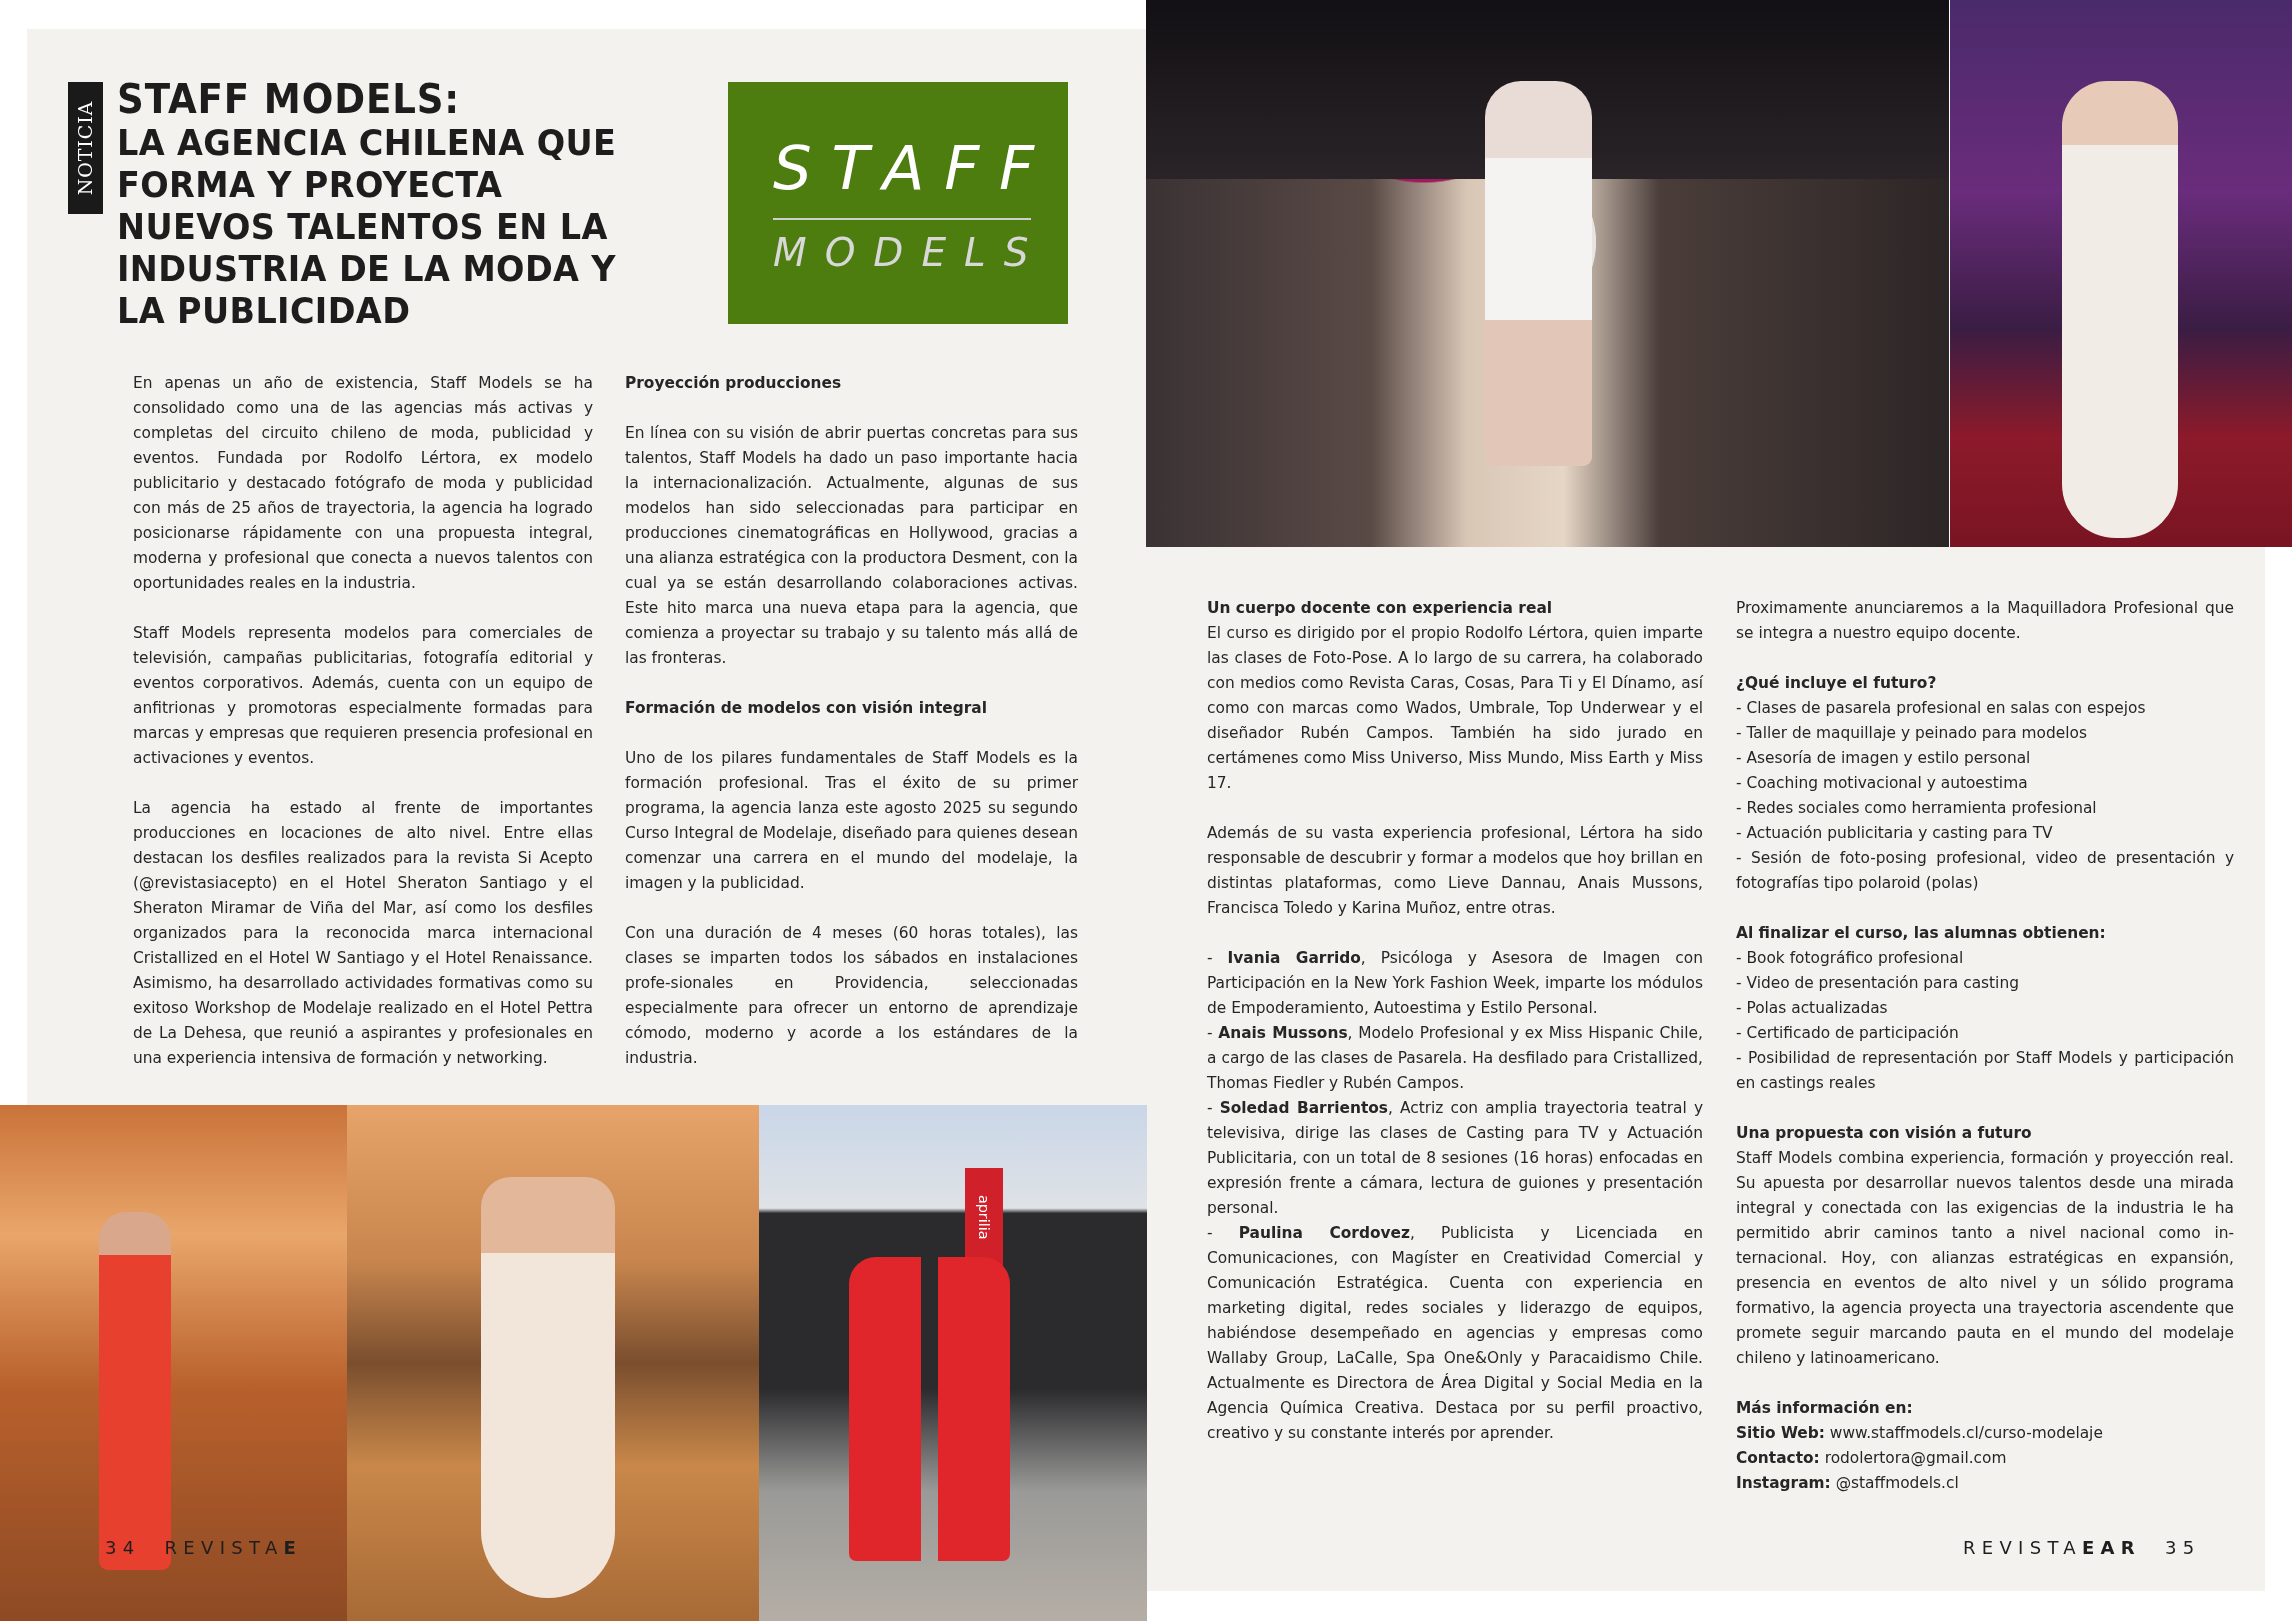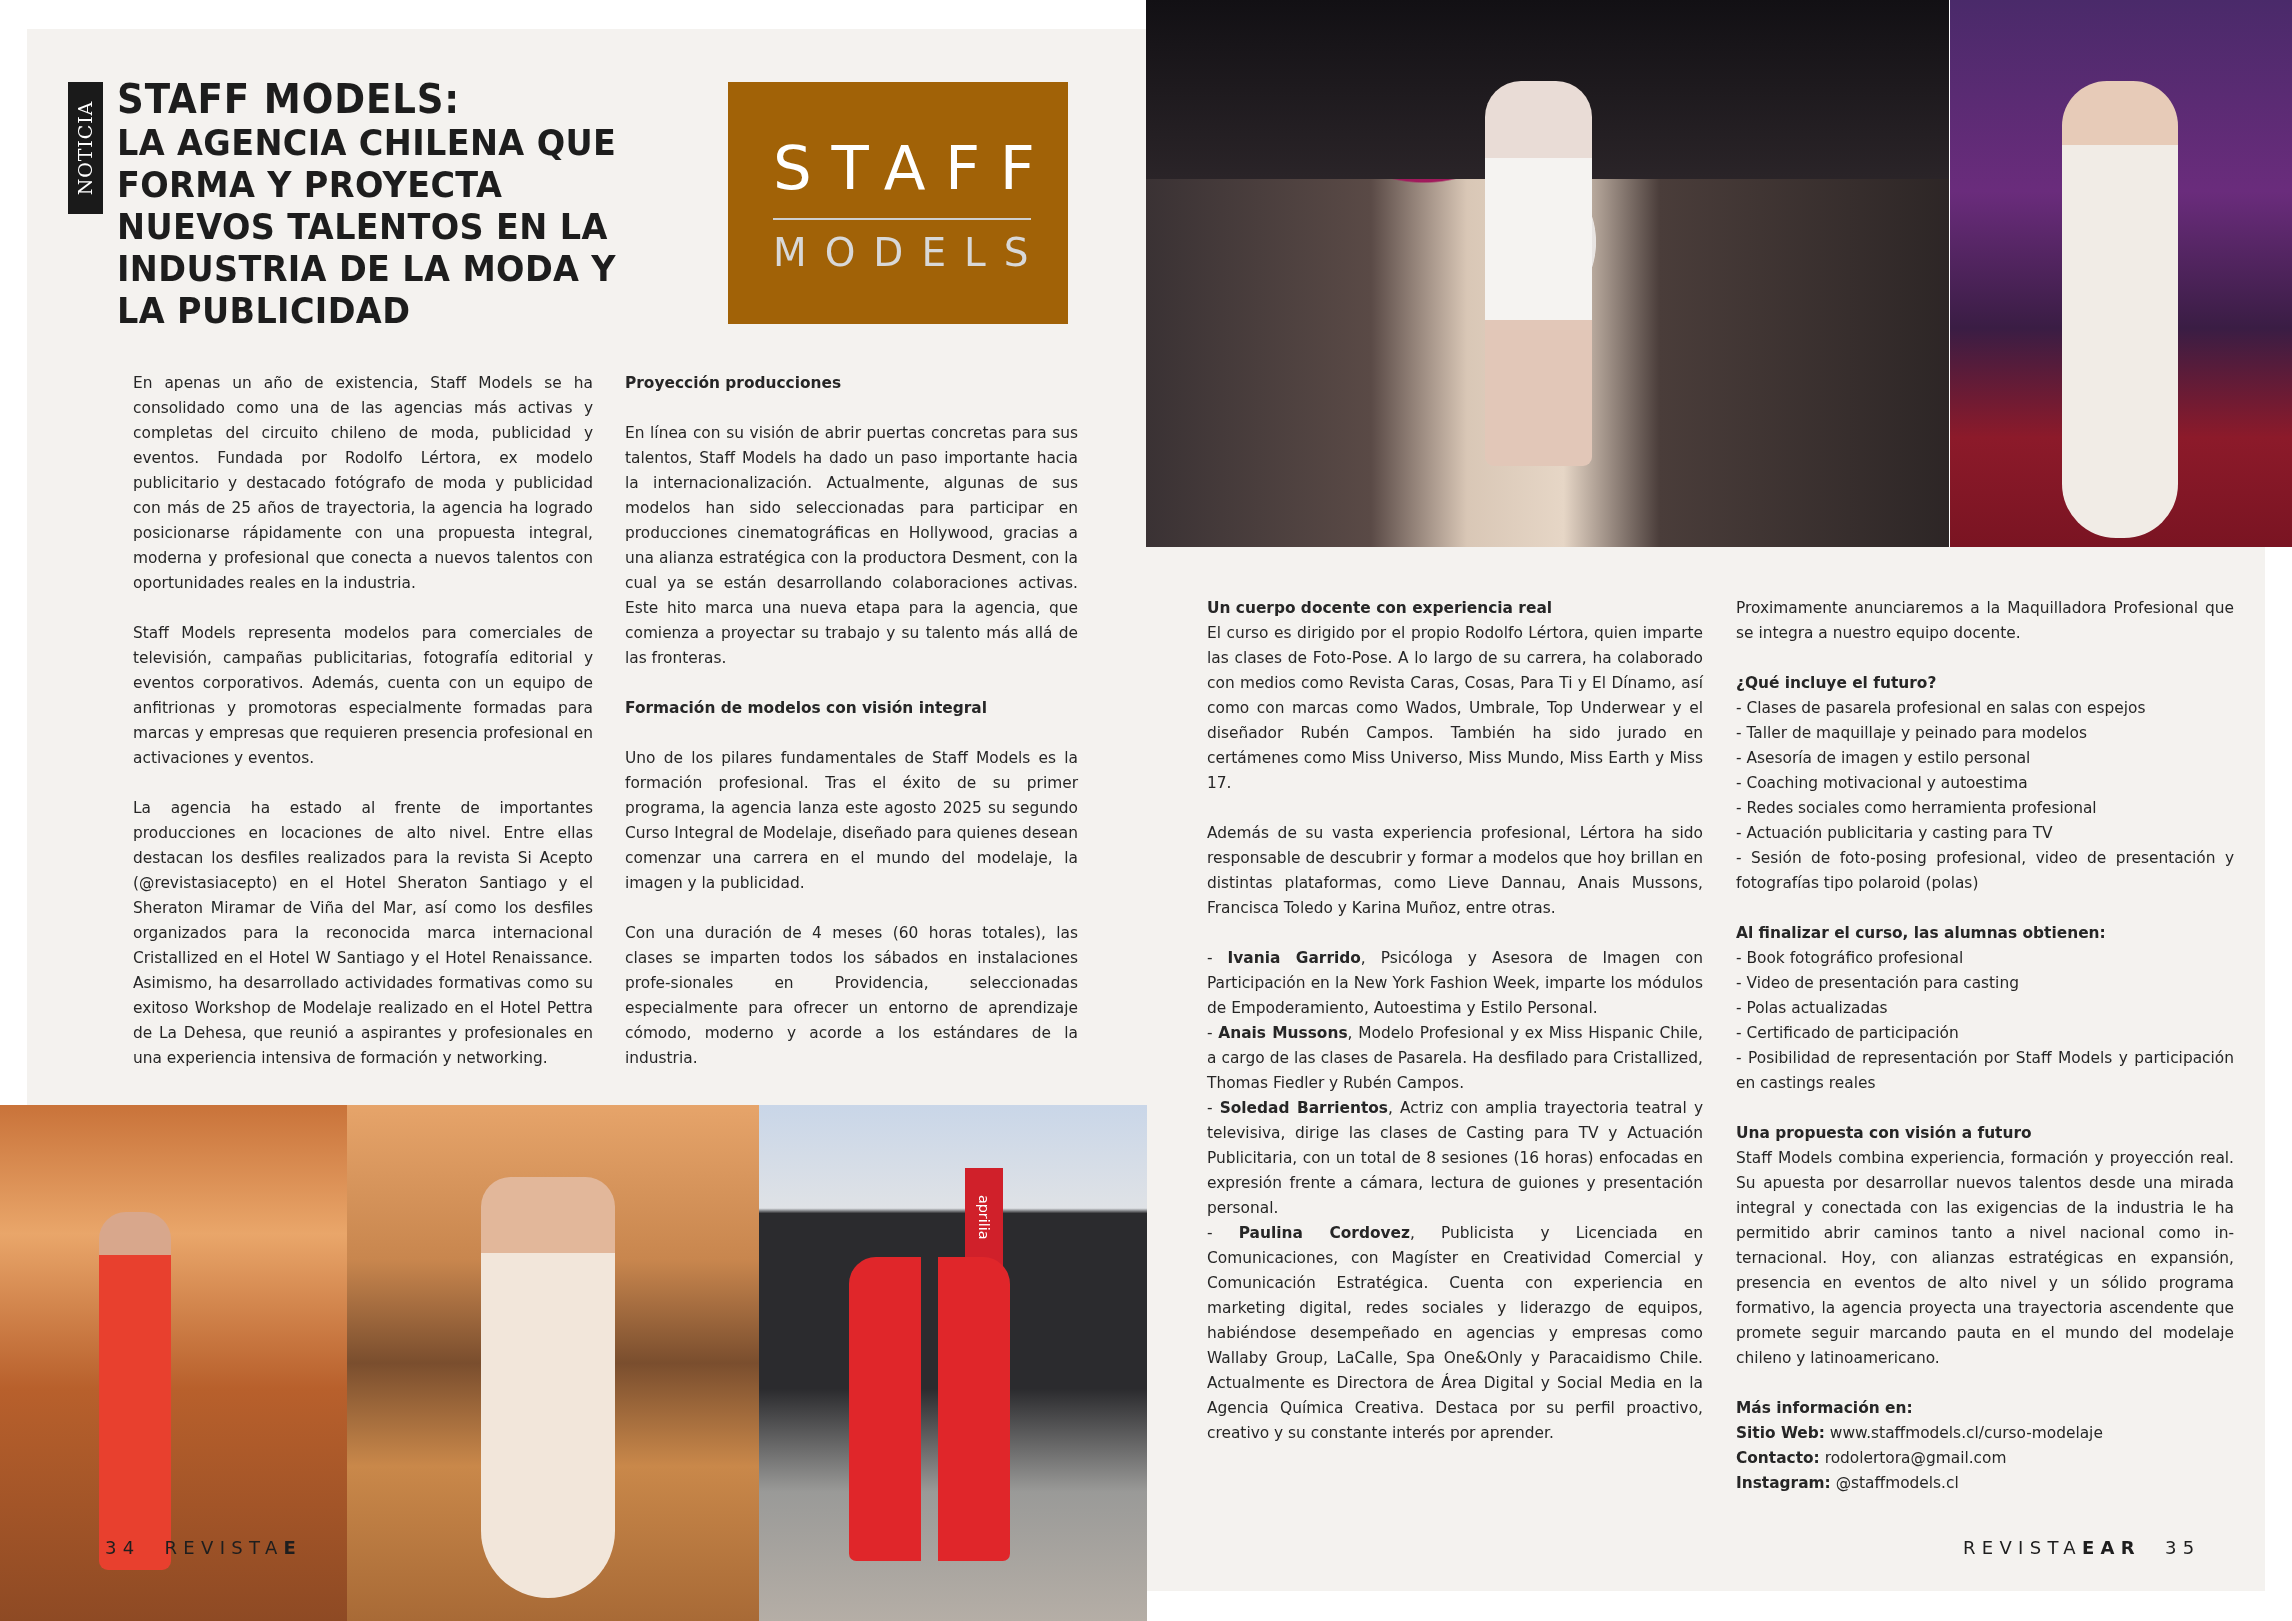--- a/index.html
+++ b/index.html
@@ -33,21 +33,21 @@
   }
   #headline .h2 {
     font-family: "DejaVu Sans", sans-serif; font-weight: bold;
     font-size: 36px; line-height: 42px; letter-spacing: 0.4px; color: #1d1d1d;
     transform: scaleX(0.93); transform-origin: left; white-space: pre-line;
   }
 
   
   #logo-box {
     position: absolute; left: 728px; top: 82px; width: 340px; height: 242px;
-    background: #a16207; color: #fff; text-align: left;
+    background: #4d7c0f; color: #fff; text-align: left; font-style: italic;
   }
   #logo-staff {
     position: absolute; left: 45px; right: 36px; top: 54px;
     font-family: "DejaVu Sans", sans-serif; font-weight: 200;
     font-size: 61px; letter-spacing: 19.7px; line-height: 63px;
     -webkit-text-stroke: 0px; font-weight: normal;
   }
   #logo-line { position: absolute; left: 45px; width: 258px; top: 136px; height: 1.8px; background: #cfcfcf; }
   #logo-models {
     position: absolute; left: 45px; right: 27px; top: 148px;

